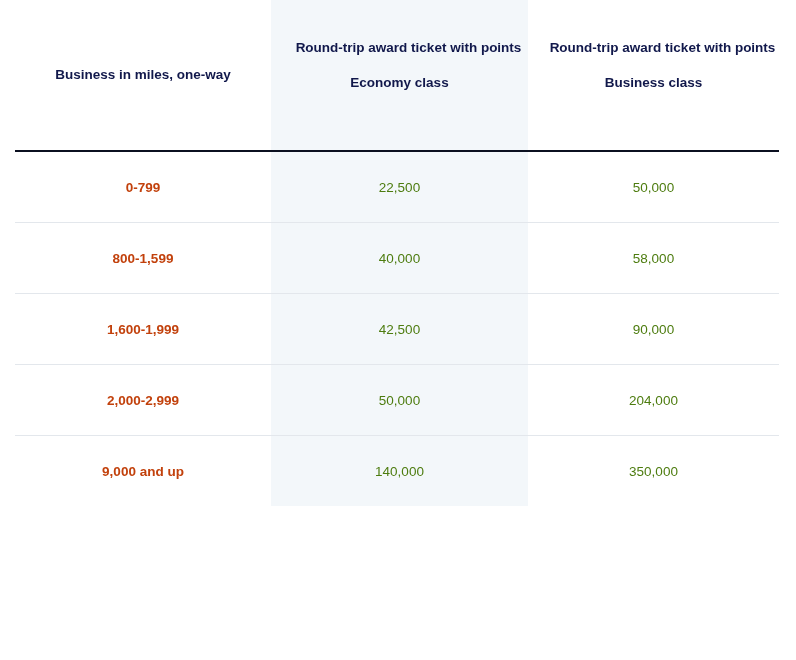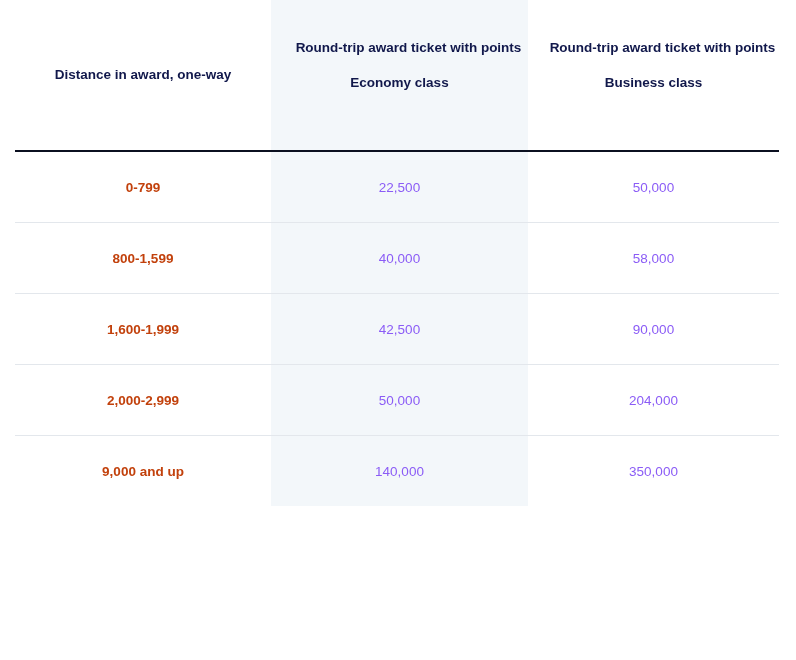--- a/index.html
+++ b/index.html
@@ -51,21 +51,21 @@
   }
 
   
   tbody tr.first-row td {
     border-top: 2px solid #0b1020;
   }
 
   tbody td {
     height: 70px;
     font-size: 13.5px;
-    color: #8b5cf6;
+    color: #4d7c0f;
     text-align: center;
     vertical-align: middle;
     border-bottom: 1px solid #e3e7ec;
     padding: 0;
   }
   tbody td.cell-distance {
     color: #c2410c;
     font-weight: bold;
   }
   tbody td.cell-economy {
@@ -82,21 +82,21 @@
   <table class="award-table">
     <colgroup>
       <col class="col-distance">
       <col class="col-economy">
       <col class="col-business">
     </colgroup>
     <thead>
       <tr>
         <th class="head-distance">
           <span class="head-inner">
-            <span>Distance in award, one-way</span>
+            <span>Business in miles, one-way</span>
           </span>
         </th>
         <th class="head-economy">
           <span class="head-inner">
             <span>Round-trip award ticket with points</span>
             <span class="head-line2">Economy class</span>
           </span>
         </th>
         <th class="head-business">
           <span class="head-inner">

